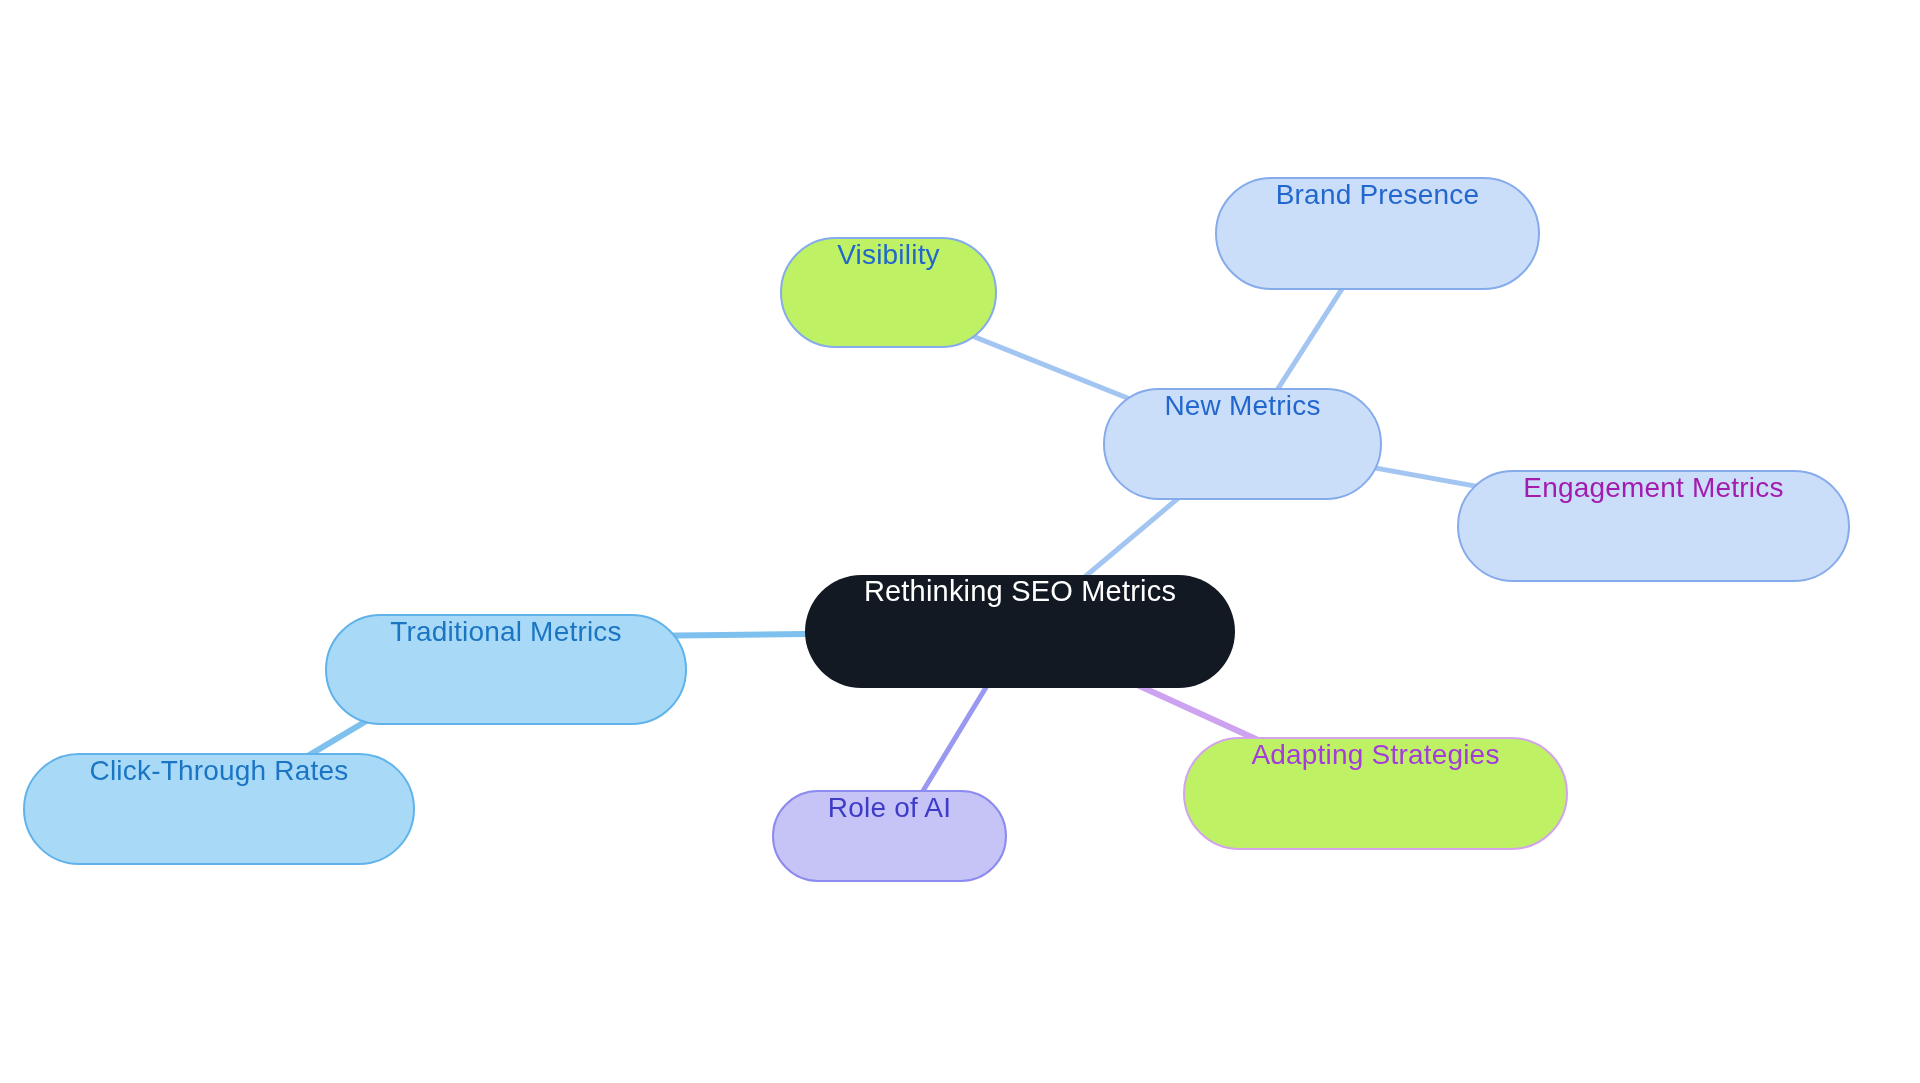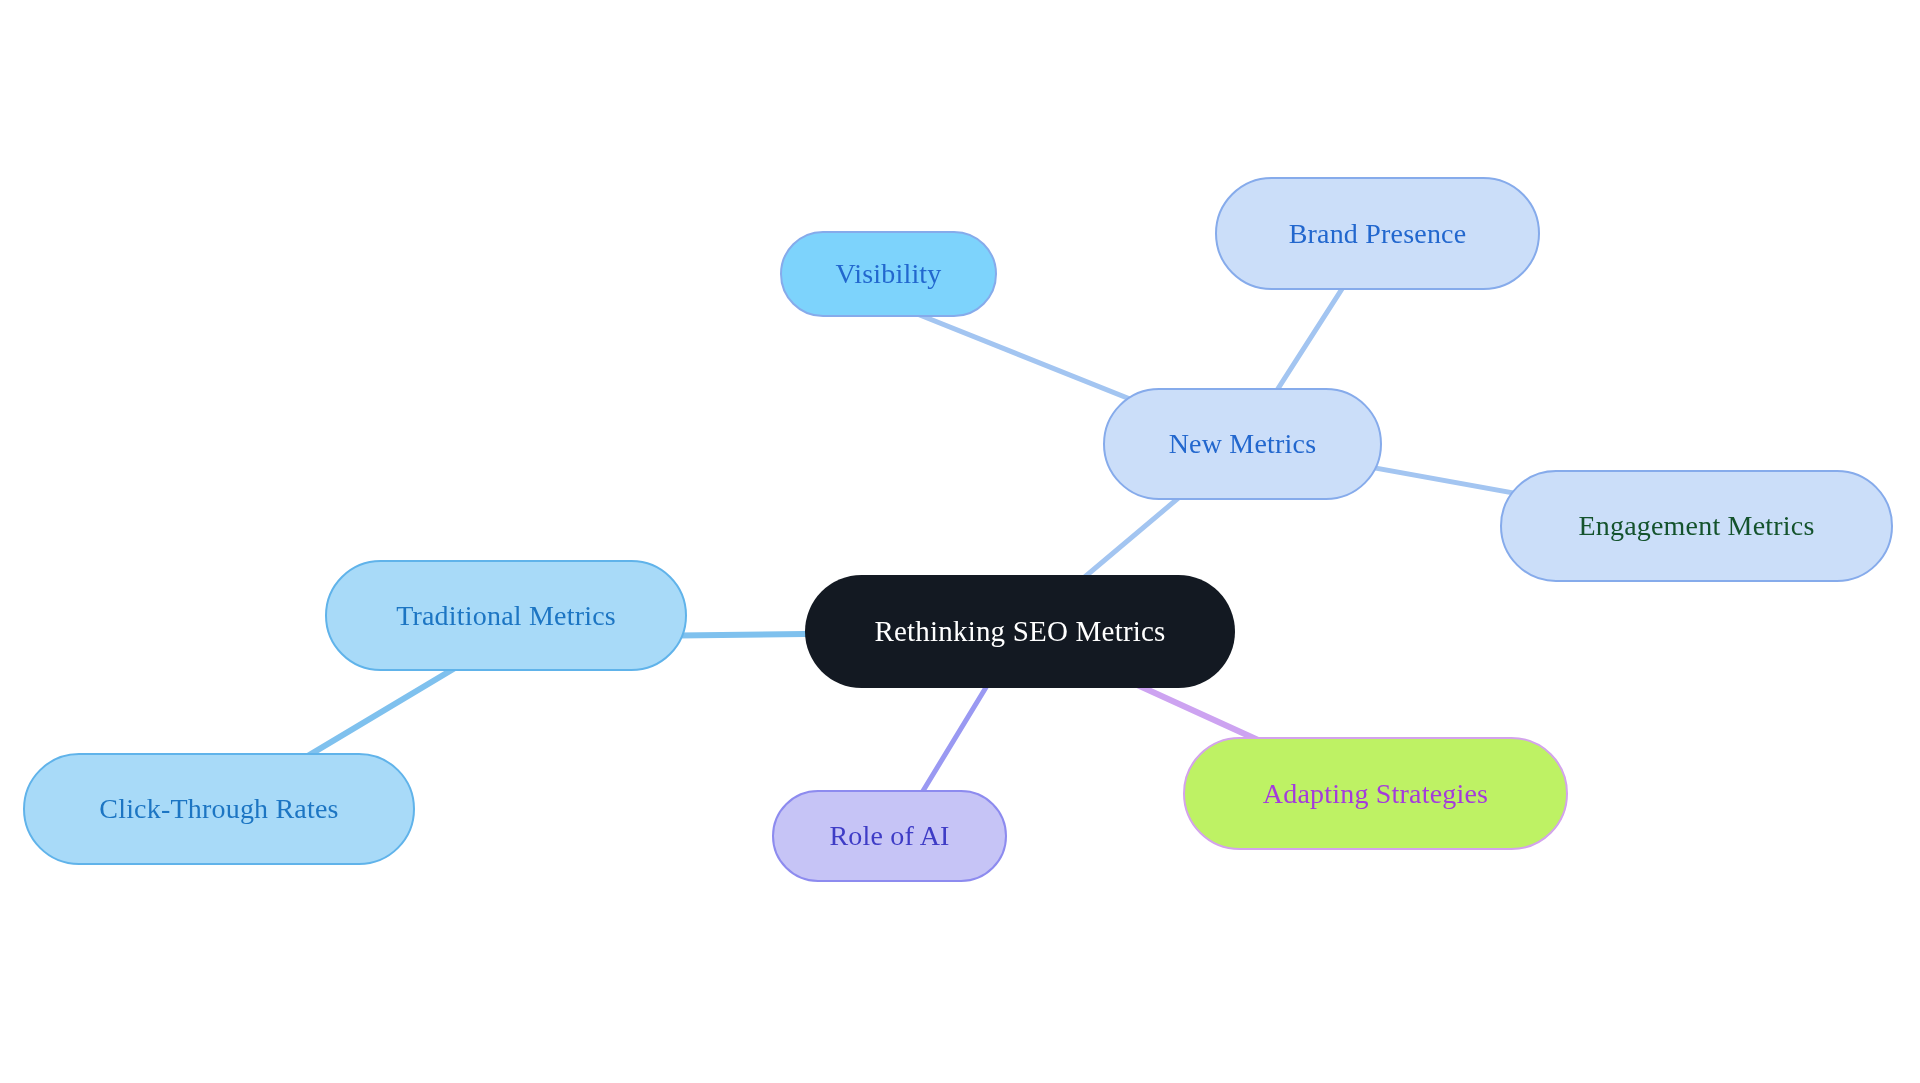--- a/index.html
+++ b/index.html
@@ -18,30 +18,28 @@
     position: absolute;
     left: 0;
     top: 0;
     width: 1920px;
     height: 1083px;
   }
   .node {
     position: absolute;
     box-sizing: border-box;
     display: flex;
-    align-items: center;
     justify-content: center;
     border-radius: 999px;
     border: 2px solid transparent;
     font-size: 28px;
     letter-spacing: 0.2px;
     cursor: pointer;
     user-select: none;
     white-space: nowrap;
-    font-family: Liberation Serif, serif;
   }
   .node--center {
     font-size: 29px;
     border: none;
   }
   .node-label {
     white-space: nowrap;
   }
 </style>
 </head>
@@ -61,33 +59,33 @@
     </svg>
 
   <div class="node node--center" style="left: 805px; top: 575px; width: 430px; height: 113px; background: rgb(19, 25, 34); border-color: rgb(19, 25, 34); color: rgb(255, 255, 255);">
     <span class="node-label">Rethinking SEO Metrics</span>
   </div>
 
   <div class="node" style="left: 1103px; top: 388px; width: 279px; height: 112px; background: rgb(203, 222, 249); border-color: rgb(134, 171, 235); color: rgb(34, 103, 206);">
     <span class="node-label">New Metrics</span>
   </div>
 
-  <div class="node" style="left: 780px; top: 231px; width: 217px; height: 86px; background: #7dd3fc; border-color: rgb(134, 171, 235); color: rgb(34, 103, 206);">
+  <div class="node" style="left: 780px; top: 237px; width: 217px; height: 111px; background: #bef264; border-color: rgb(134, 171, 235); color: rgb(34, 103, 206);">
     <span class="node-label">Visibility</span>
   </div>
 
   <div class="node" style="left: 1215px; top: 177px; width: 325px; height: 113px; background: rgb(203, 222, 249); border-color: rgb(134, 171, 235); color: rgb(34, 103, 206);">
     <span class="node-label">Brand Presence</span>
   </div>
 
-  <div class="node" style="left: 1500px; top: 470px; width: 393px; height: 112px; background: rgb(203, 222, 249); border-color: rgb(134, 171, 235); color: #14532d;">
+  <div class="node" style="left: 1457px; top: 470px; width: 393px; height: 112px; background: rgb(203, 222, 249); border-color: rgb(134, 171, 235); color: #a21caf;">
     <span class="node-label">Engagement Metrics</span>
   </div>
 
-  <div class="node" style="left: 325px; top: 560px; width: 362px; height: 111px; background: rgb(168, 218, 248); border-color: rgb(96, 179, 234); color: rgb(28, 117, 195);">
+  <div class="node" style="left: 325px; top: 614px; width: 362px; height: 111px; background: rgb(168, 218, 248); border-color: rgb(96, 179, 234); color: rgb(28, 117, 195);">
     <span class="node-label">Traditional Metrics</span>
   </div>
 
   <div class="node" style="left: 23px; top: 753px; width: 392px; height: 112px; background: rgb(168, 218, 248); border-color: rgb(96, 179, 234); color: rgb(28, 117, 195);">
     <span class="node-label">Click-Through Rates</span>
   </div>
 
   <div class="node" style="left: 772px; top: 790px; width: 235px; height: 92px; background: rgb(198, 196, 246); border-color: rgb(141, 139, 239); color: rgb(62, 60, 198);">
     <span class="node-label">Role of AI</span>
   </div>

